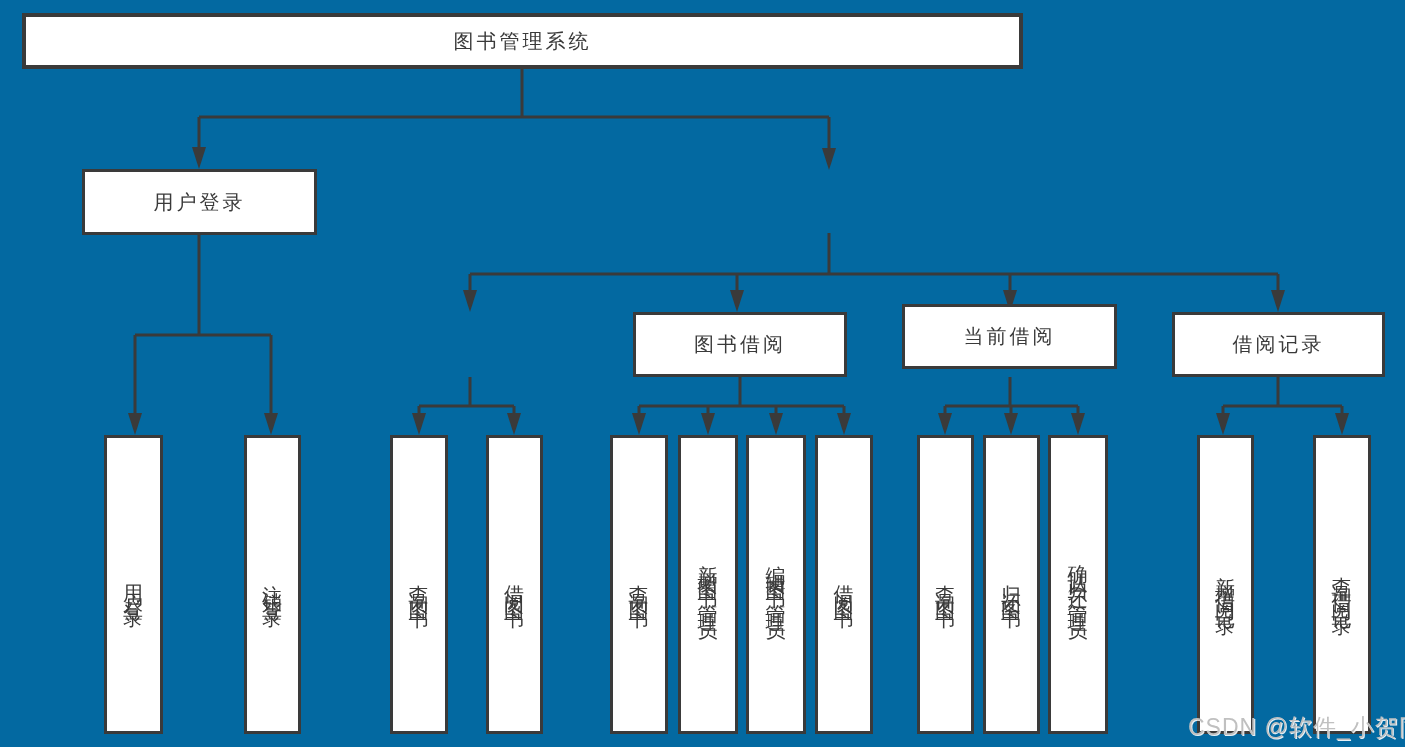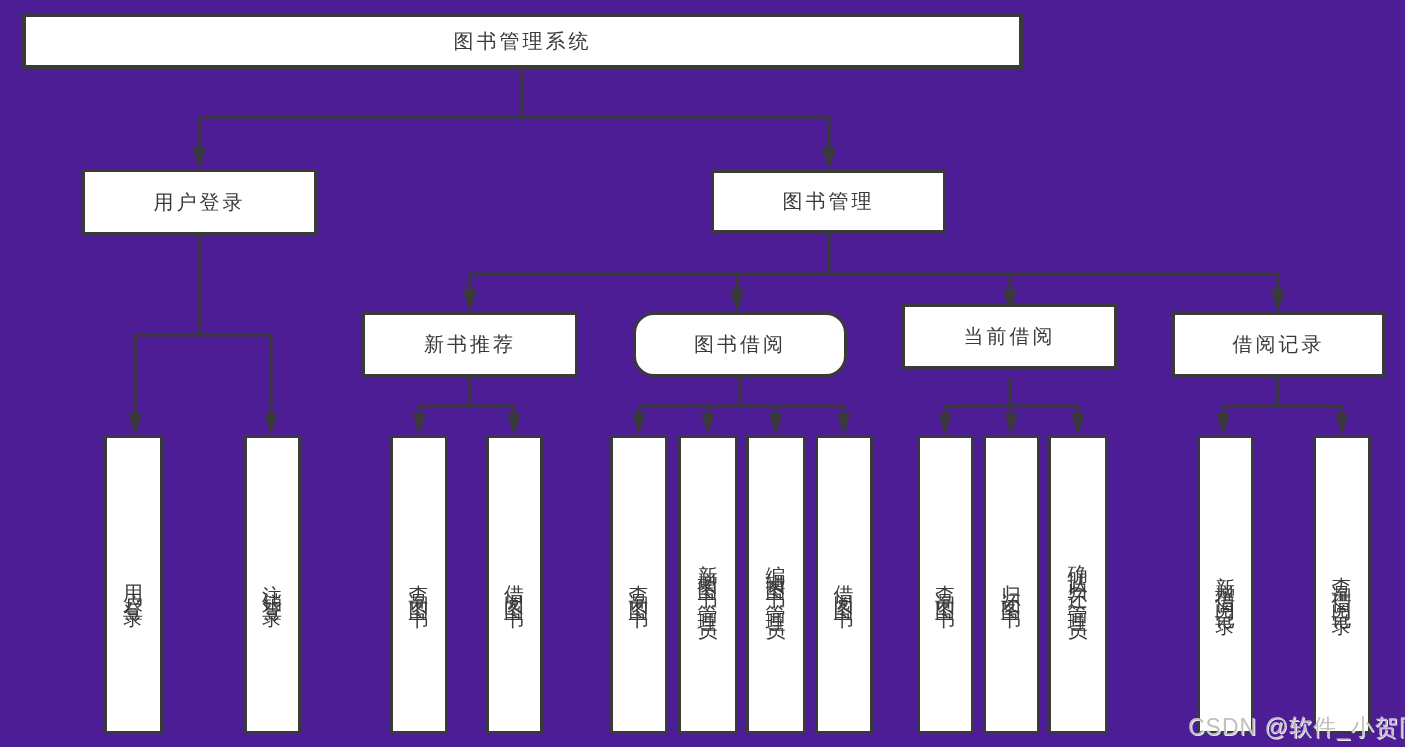--- a/index.html
+++ b/index.html
@@ -8,21 +8,21 @@
     width: 1405px;
     height: 747px;
     background: #ffffff;
     font-family: "Liberation Sans", "DejaVu Sans", sans-serif;
     overflow: hidden;
   }
   #canvas {
     position: relative;
     width: 1405px;
     height: 747px;
-    background: #4c1d95;
+    background: #0369a1;
     text-align: center;
   }
   #edges {
     position: absolute;
     left: 0;
     top: 0;
     z-index: 0;
   }
   .node {
     position: absolute;
@@ -108,28 +108,22 @@
     </g>
   </svg>
 
   <div class="node root" style="left:22px; top:13px; width:1001px; height:56px;">
     <span class="hlabel">图书管理系统</span>
   </div>
 
   <div class="node" style="left:82px; top:169px; width:235px; height:66px;">
     <span class="hlabel">用户登录</span>
   </div>
-  <div class="node" style="left:711px; top:170px; width:235px; height:63px;">
-    <span class="hlabel">图书管理</span>
-  </div>
 
-  <div class="node" style="left:362px; top:312px; width:216px; height:65px;">
-    <span class="hlabel">新书推荐</span>
-  </div>
-  <div class="node" style="left:633px; top:312px; width:214px; height:65px;border-radius:21px;">
+  <div class="node" style="left:633px; top:312px; width:214px; height:65px;">
     <span class="hlabel">图书借阅</span>
   </div>
   <div class="node" style="left:902px; top:304px; width:215px; height:65px;">
     <span class="hlabel">当前借阅</span>
   </div>
   <div class="node" style="left:1172px; top:312px; width:213px; height:65px;">
     <span class="hlabel">借阅记录</span>
   </div>
 
   <div class="node" style="left:104px; top:435px; width:59px; height:299px;">

